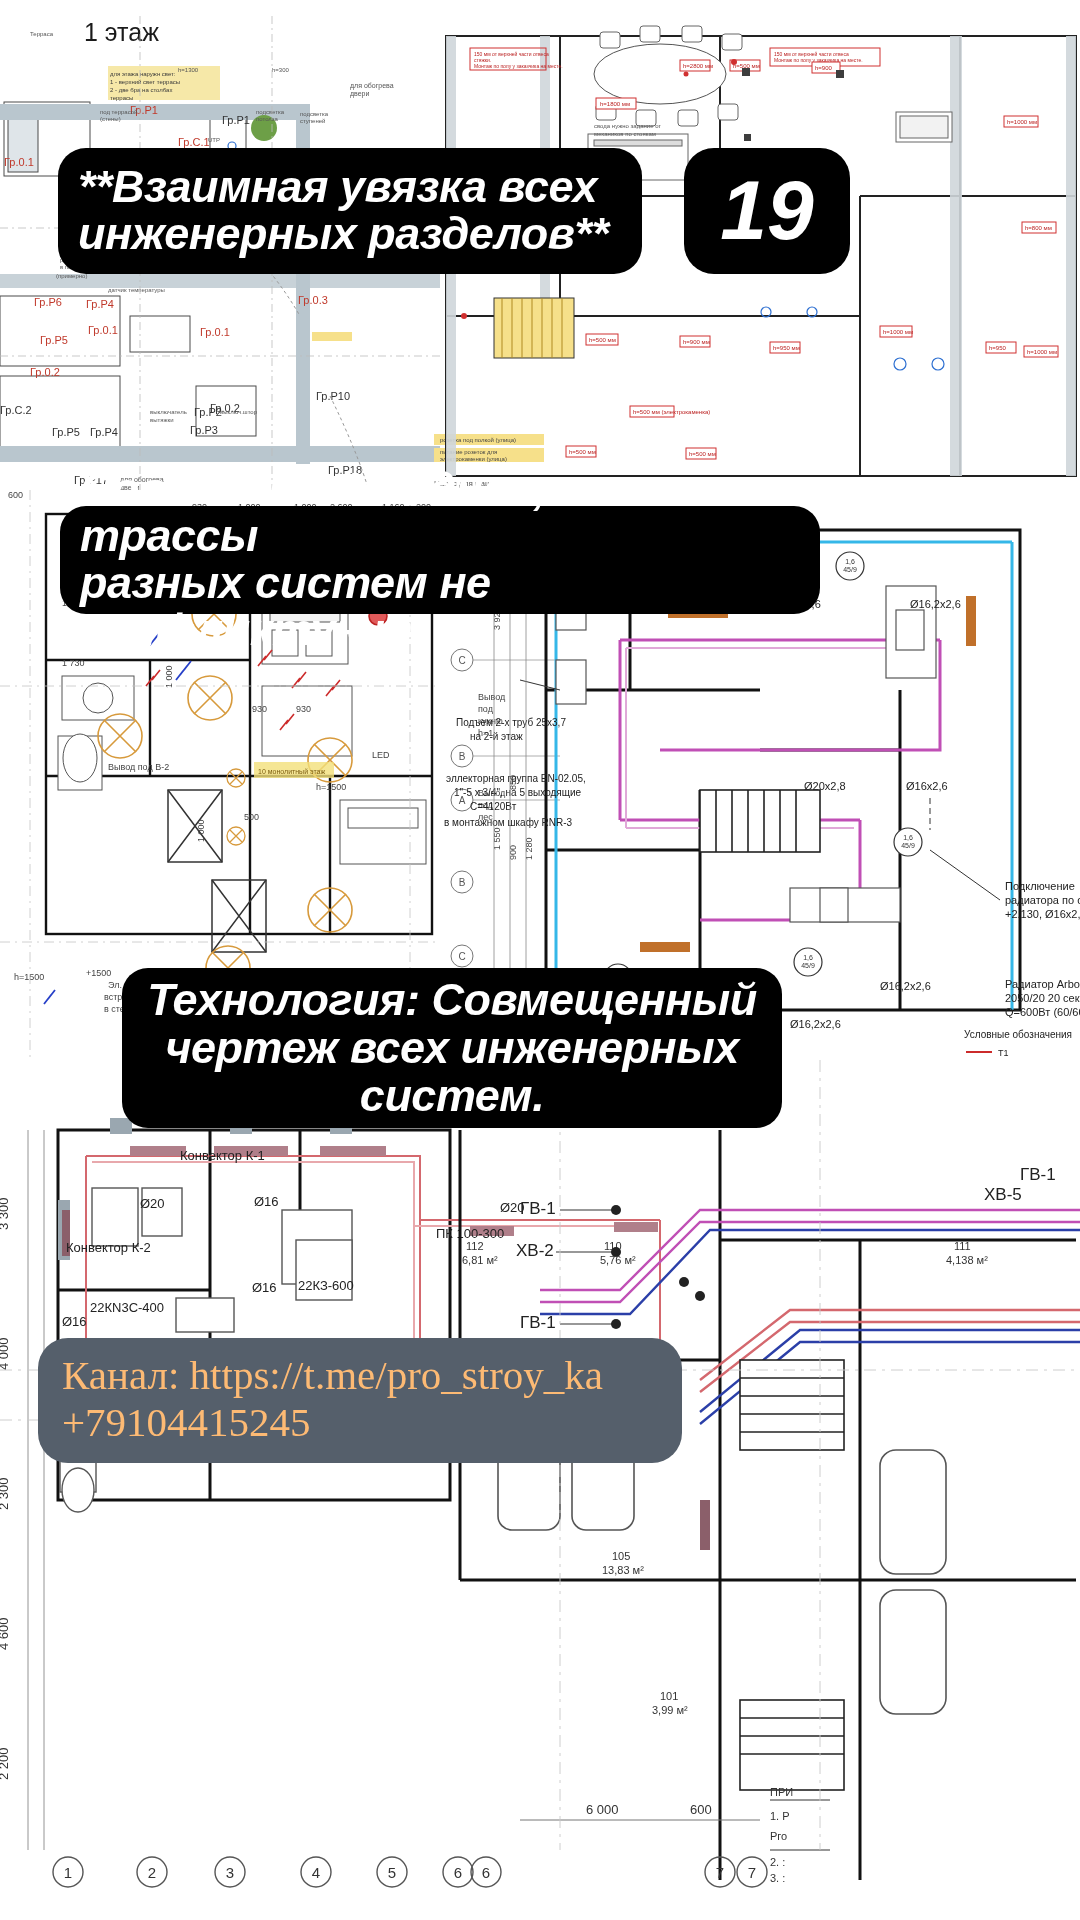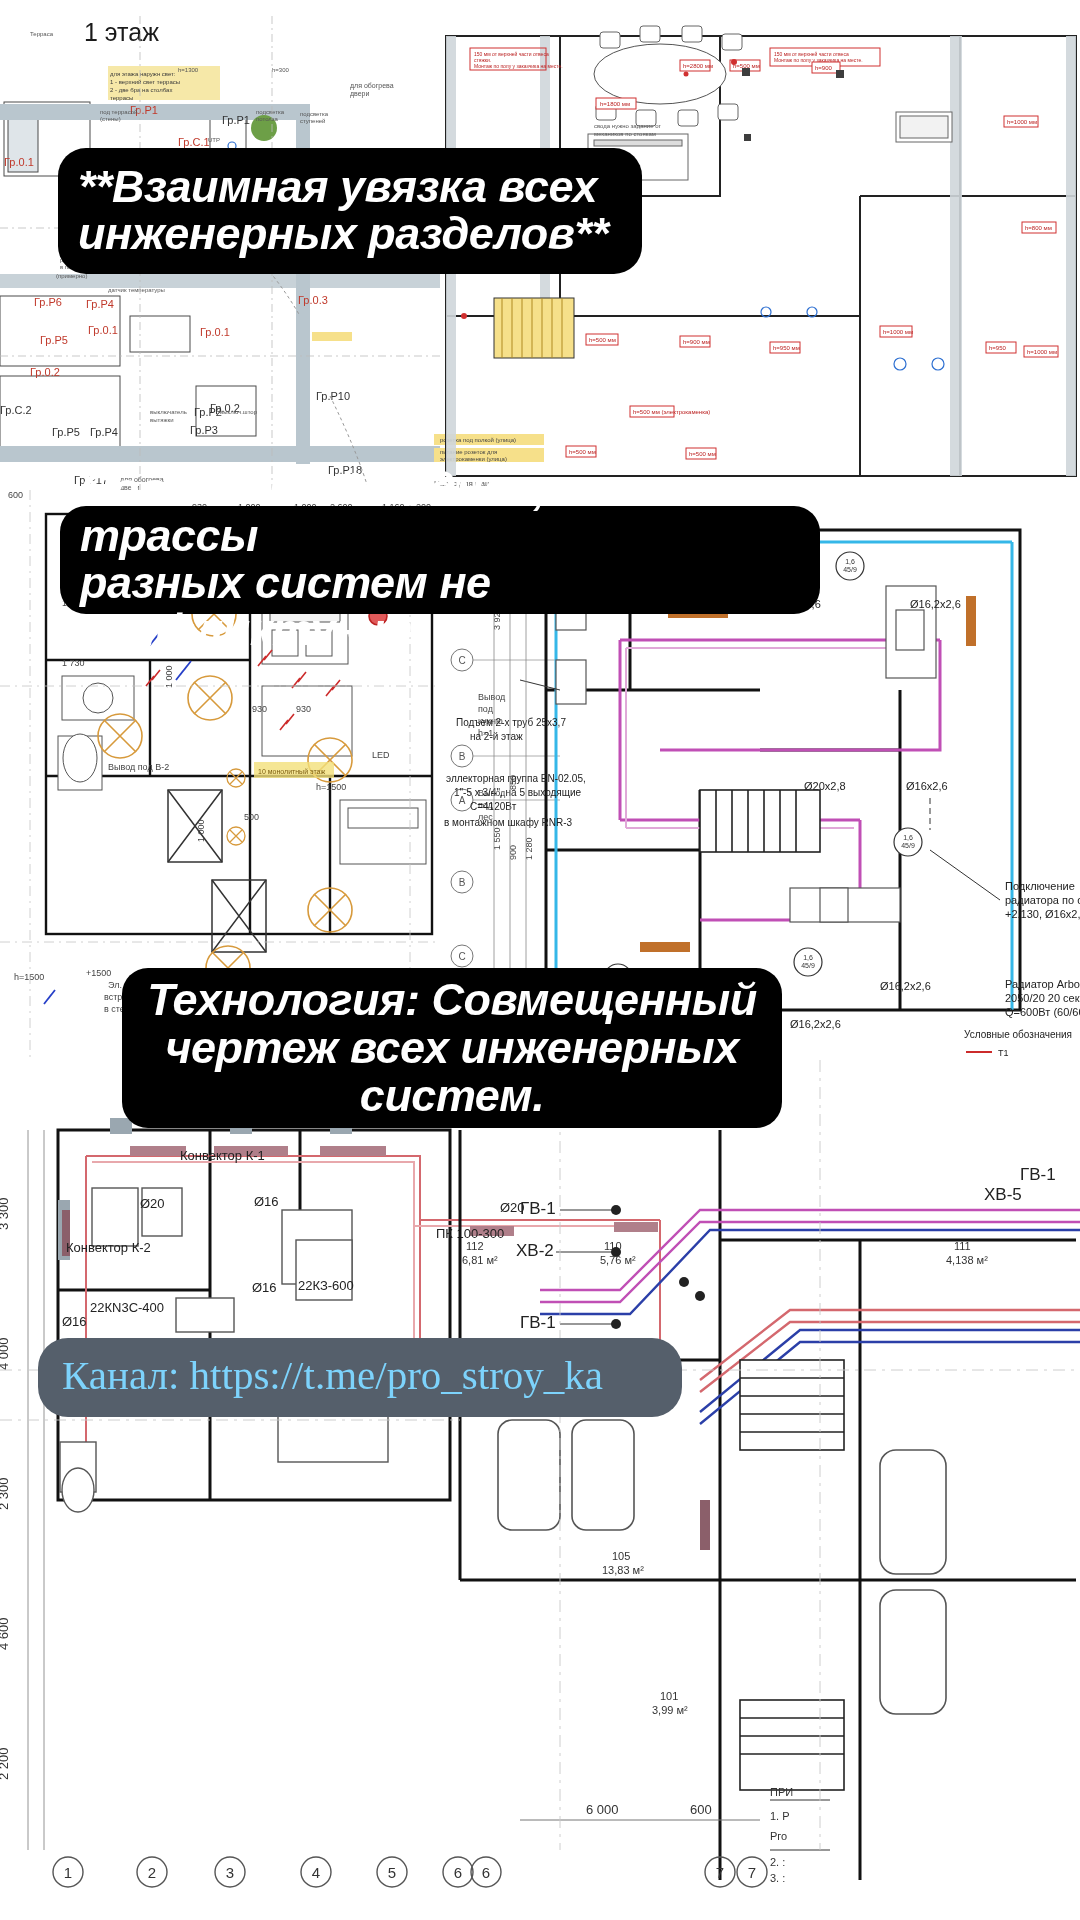--- a/index.html
+++ b/index.html
@@ -69,21 +69,21 @@
   }
 
   
   #footer {
     position:absolute;
     left:38px; top:1338px;
     width:644px;
     background:#555f6b;
     border-radius:30px;
     padding:14px 22px 18px 24px;
-    color:#7dd3fc;
+    color:#fdba74;
     font-family:"Liberation Serif", serif;
     font-size:41px;
     line-height:1.14;
     letter-spacing:0px;
   }
   #footer .fline { white-space:nowrap; }
   #footer .fline.wide { margin-right:-8px; }
 
   
   .cadtext { font-family:"Liberation Sans", sans-serif; fill:#3a3a3a; }
@@ -797,25 +797,27 @@
         <line x1="0" y1="360" x2="460" y2="360"></line>
         <line x1="560" y1="0" x2="560" y2="790"></line>
         <line x1="820" y1="0" x2="820" y2="790"></line>
       </g>
     </svg>
   </div>
 
   <div class="plate" id="cap-1">**Взаимная увязка всех
 инженерных разделов**</div>
 
+  <div class="plate" id="badge-19">19</div>
 
   <div class="plate" id="cap-3">Технология: Совмещенный
 чертеж всех инженерных
 систем.</div>
 
   <div class="plate" id="cap-2">Совет дня: Убедись, что трассы
 разных систем не конфликтуют.</div>
 
   <div id="footer">
     <div class="fline">Канал: https://t.me/pro_stroy_ka</div>
+    <div class="fline">+79104415245</div>
   </div>
 
 </div>
 
 </body></html>

